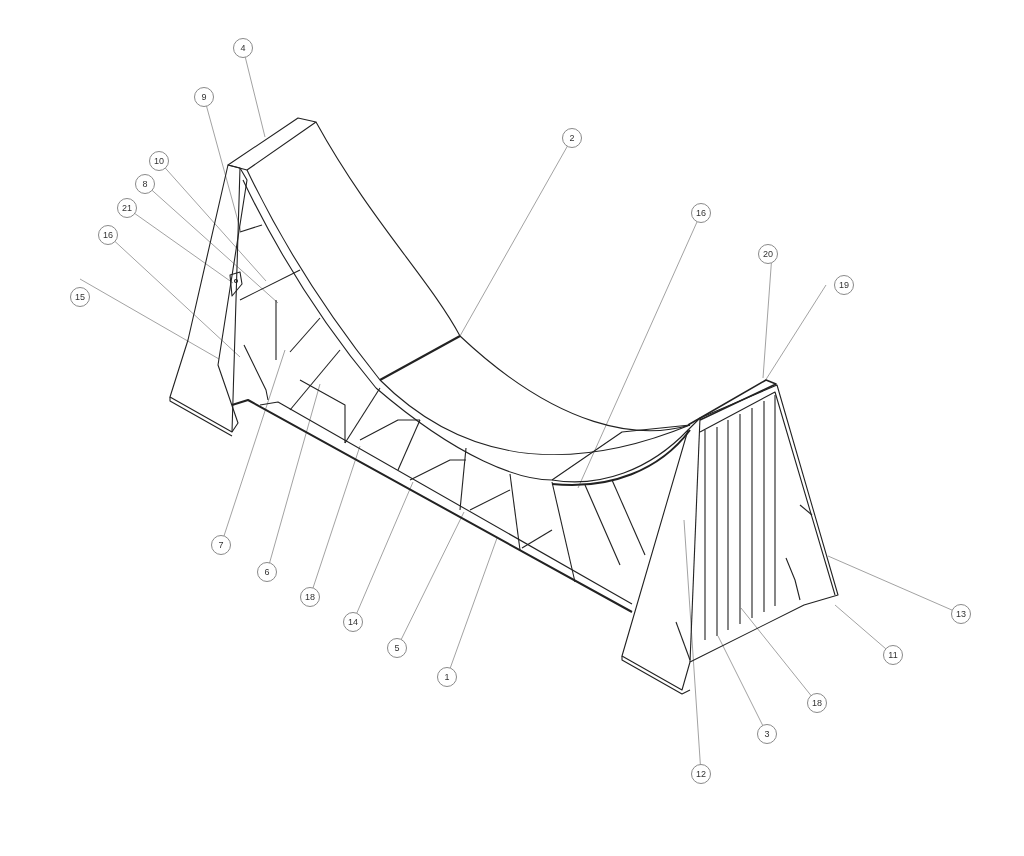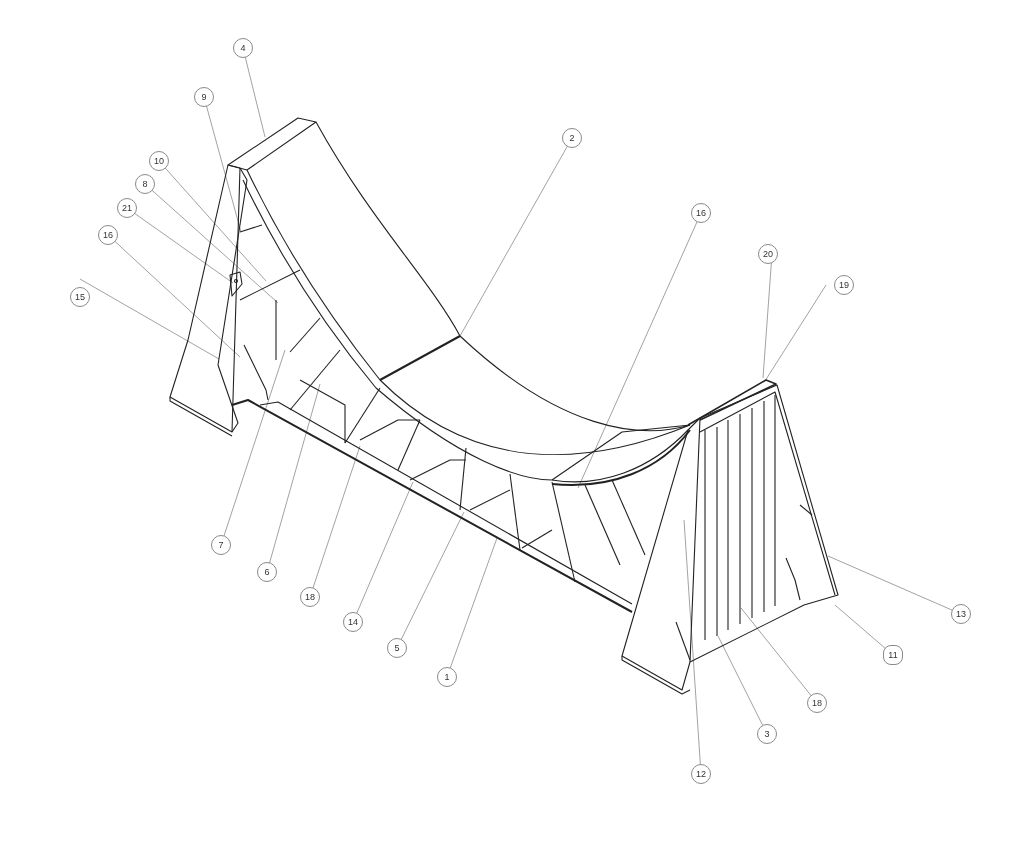--- a/index.html
+++ b/index.html
@@ -117,17 +117,17 @@
     <div class="balloon" style="left: 701px; top: 213px;">16</div>
     <div class="balloon" style="left: 768px; top: 254px;">20</div>
     <div class="balloon" style="left: 826px; top: 285px; margin-left: 18px;">19</div>
     <div class="balloon" style="left: 221px; top: 545px;">7</div>
     <div class="balloon" style="left: 267px; top: 572px;">6</div>
     <div class="balloon" style="left: 310px; top: 597px;">18</div>
     <div class="balloon" style="left: 353px; top: 622px;">14</div>
     <div class="balloon" style="left: 397px; top: 648px;">5</div>
     <div class="balloon" style="left: 447px; top: 677px;">1</div>
     <div class="balloon" style="left: 961px; top: 614px;">13</div>
-    <div class="balloon" style="left: 893px; top: 655px; border-radius: 8px;">11</div>
+    <div class="balloon" style="left: 893px; top: 655px;">11</div>
     <div class="balloon" style="left: 817px; top: 703px;">18</div>
     <div class="balloon" style="left: 767px; top: 734px;">3</div>
     <div class="balloon" style="left: 701px; top: 774px;">12</div>
   </div>
 
 </body></html>

